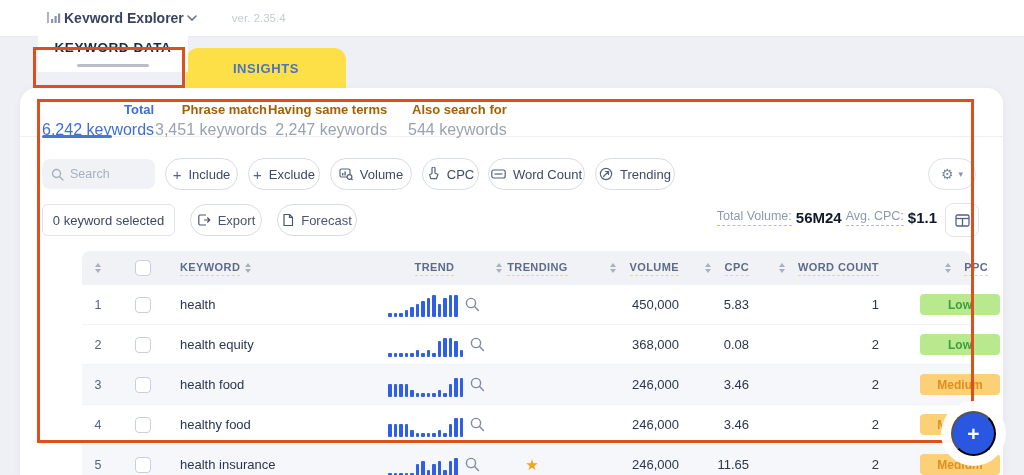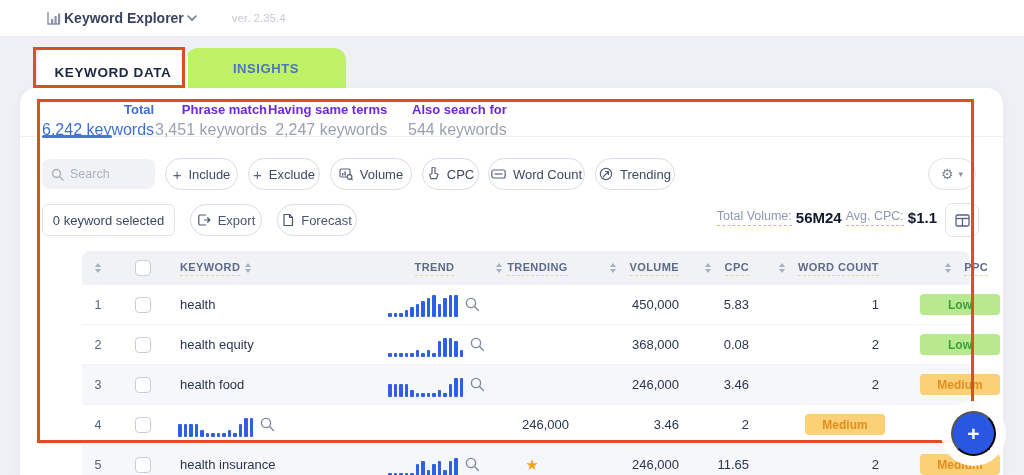--- a/index.html
+++ b/index.html
@@ -6,31 +6,31 @@
   html,body { width:1024px; height:475px; overflow:hidden; }
   body { background:#eef0f5; font-family:"Liberation Sans", sans-serif; position:relative; }
 
   
   .topbar { position:absolute; left:0; top:0; width:1024px; height:37px; background:#ffffff; border-bottom:1px solid #e9ebf0; display:flex; align-items:center; }
   .logo-wrap { display:flex; align-items:center; gap:2px; margin-left:46px; }
   .app-title { font-size:14px; font-weight:bold; color:#39435f; }
   .version { margin-left:34px; font-size:11.5px; color:#c6cad3; }
 
   
-  .tab-insights { position:absolute; left:186px; top:48px; width:160px; height:41px; background:#bef264; border-radius:12px 12px 0 0; display:flex; align-items:center; justify-content:center; font-size:13px; font-weight:bold; letter-spacing:.6px; color:#4a73c0; }
-  .tab-keyword { position:absolute; left:38px; top:48px; width:150px; height:49px; background:#ffffff; border-radius:10px 10px 0 0; display:flex; align-items:center; justify-content:center; font-size:13.5px; font-weight:bold; letter-spacing:.6px; color:#1d2745; }
+  .tab-insights { position:absolute; left:186px; top:48px; width:160px; height:41px; background:#fde047; border-radius:12px 12px 0 0; display:flex; align-items:center; justify-content:center; font-size:13px; font-weight:bold; letter-spacing:.6px; color:#4a73c0; }
+  .tab-keyword { position:absolute; left:38px; top:23px; width:150px; height:49px; background:#ffffff; border-radius:10px 10px 0 0; display:flex; align-items:center; justify-content:center; font-size:13.5px; font-weight:bold; letter-spacing:.6px; color:#1d2745; }
   .tab-keyword .tab-underline { position:absolute; bottom:5px; left:50%; transform:translateX(-50%); width:72px; height:3px; background:#b9bec9; border-radius:2px; }
 
   
   .card { position:absolute; left:20px; top:88px; width:983px; height:387px; background:#ffffff; border-radius:16px 16px 0 0; box-shadow:0 2px 10px rgba(30,40,70,.05); }
 
   
   .stats { position:absolute; left:0; top:12px; width:100%; height:37px; border-bottom:1px solid #eef0f4;text-align:right; }
   .stat { position:absolute; top:2px; }
-  .stat .s-label { font-size:13px; font-weight:bold; color:#6d28d9; }
+  .stat .s-label { font-size:13px; font-weight:bold; color:#a16207; }
   .stat .s-value { font-size:16px; color:#9aa2b2; margin-top:4px; }
   .stat.active .s-label, .stat.active .s-value { color:#3f6fd0; }
   .stat-underline { position:absolute; left:22px; bottom:-2px; width:70px; height:3px; background:#4a76cf; border-radius:2px; }
 
   
   .filters { position:absolute; left:0; top:70px; width:100%; height:34px; }
   .search-box { position:absolute; left:22px; top:1px; width:113px; height:30px; background:#f0f2f6; border-radius:8px; display:flex; align-items:center; gap:6px; padding:0 9px; }
   .search-box input { border:none; outline:none; background:transparent; width:80px; font-size:12.5px; color:#6d7790; font-family:"Liberation Sans",sans-serif; }
   .search-box input::placeholder { color:#a8b0bf; }
   .pill { position:absolute; top:0; height:32px; background:#fff; border:1px solid #d8dce6; border-radius:16px; display:flex; align-items:center; justify-content:center; gap:7px; font-size:13px; color:#3d4a66; cursor:pointer; }
@@ -382,20 +382,21 @@
     <div class="td right" style="padding-right:2px">
             <span class="badge medium">Medium</span>
           </div>
   </div>
 
   <div class="trow">
     <div class="td num">4</div>
     <div class="td cbc">
             <span class="cb"></span>
           </div>
+    <div class="td kw">healthy food</div>
     <div class="td">
       <span class="spark">
               <i style="height: 12.4px;"></i>
               <i style="height: 12.4px;"></i>
               <i style="height: 12.4px;"></i>
               <i style="height: 12.4px;"></i>
               <i style="height: 6.2px;"></i>
               <i style="height: 3.1px;"></i>
               <i style="height: 3.1px;"></i>
               <i style="height: 3.1px;"></i>

